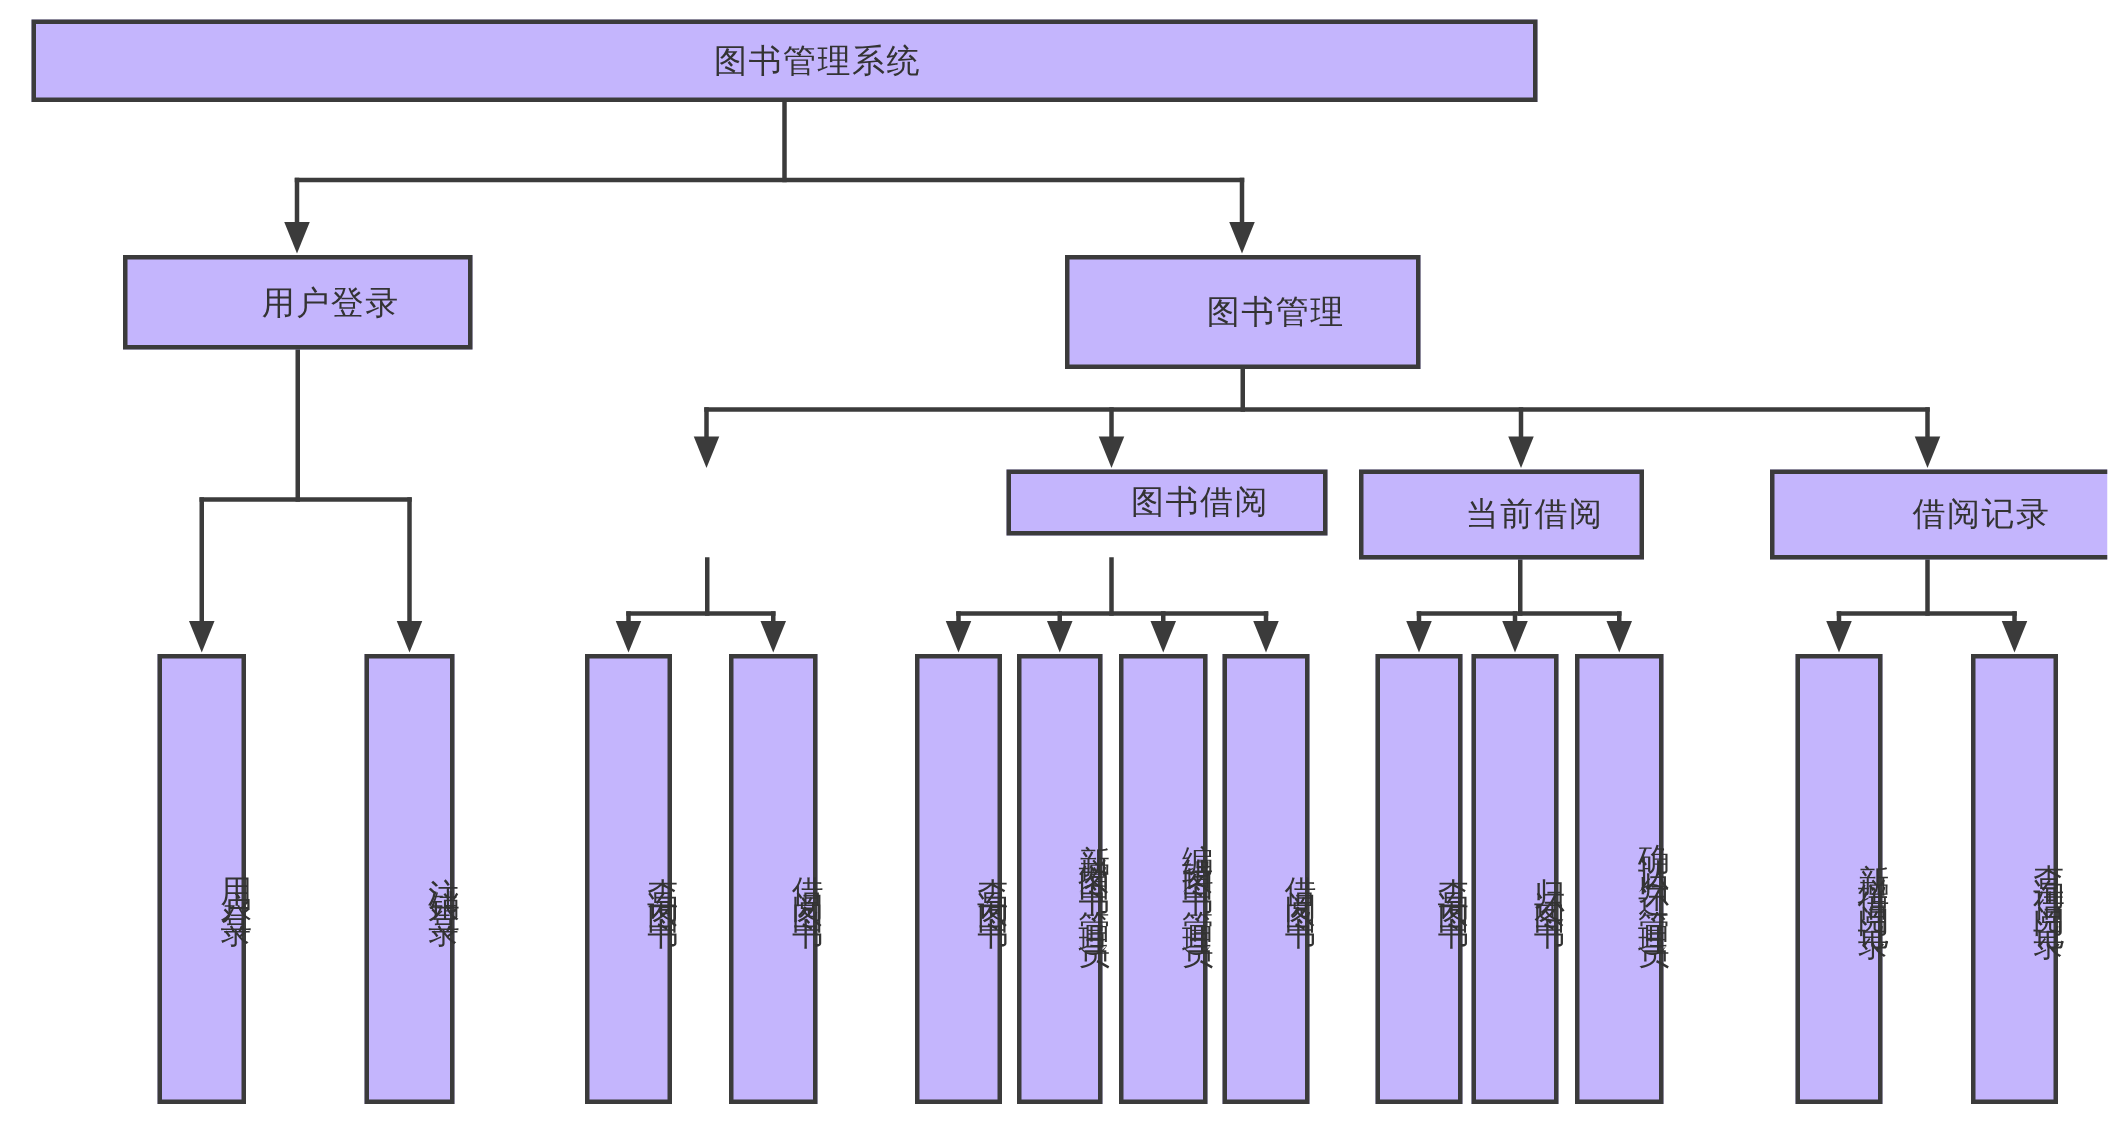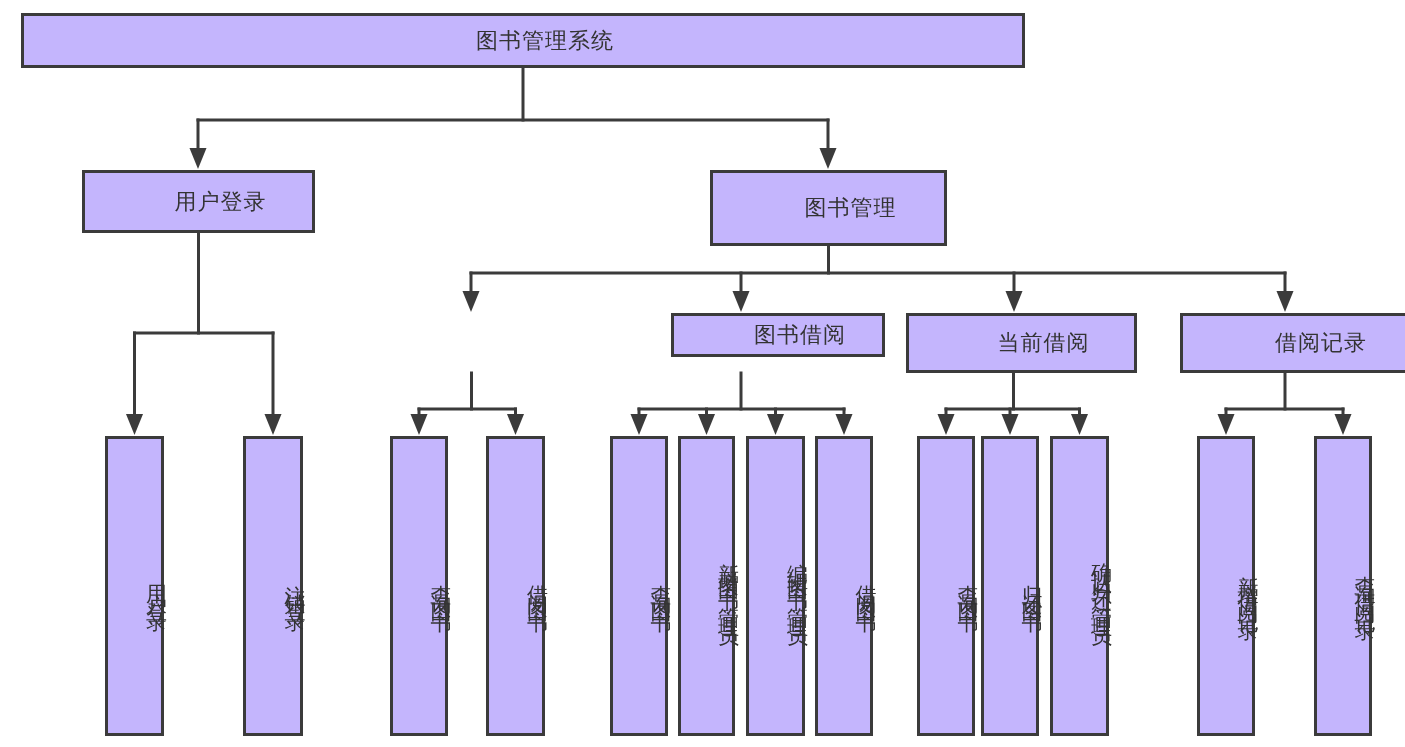--- a/index.html
+++ b/index.html
@@ -38,21 +38,21 @@
     letter-spacing:9px;
     line-height:50px;
     white-space:nowrap;
   }
   
   .n-root{left:21px;top:13px;width:1004px;height:55px;}
   .n-user-login{left:82px;top:170px;width:233px;height:63px;}
   .n-book-mgmt{left:710px;top:170px;width:237px;height:76px;}
   .n-new-book{left:364px;top:313px;width:215px;height:60px;}
   .n-book-borrow{left:634px;top:313px;width:214px;height:44px;margin-left:37px;}
-  .n-cur-borrow{left:906px;top:313px;width:231px;height:60px;}
+  .n-cur-borrow{left:906px;top:313px;width:190px;height:60px;}
   .n-borrow-rec{left:1180px;top:313px;width:238px;height:60px;}
   .lf{top:436px;height:300px;}
   .lf-1a{left:105px;width:59px;}
   .lf-1b{left:243px;width:60px;}
   .lf-2a{left:390px;width:58px;}
   .lf-2b{left:486px;width:59px;}
   .lf-3a{left:610px;width:58px;}
   .lf-3b{left:678px;width:57px;}
   .lf-3c{left:746px;width:59px;}
   .lf-3d{left:815px;width:58px;}

